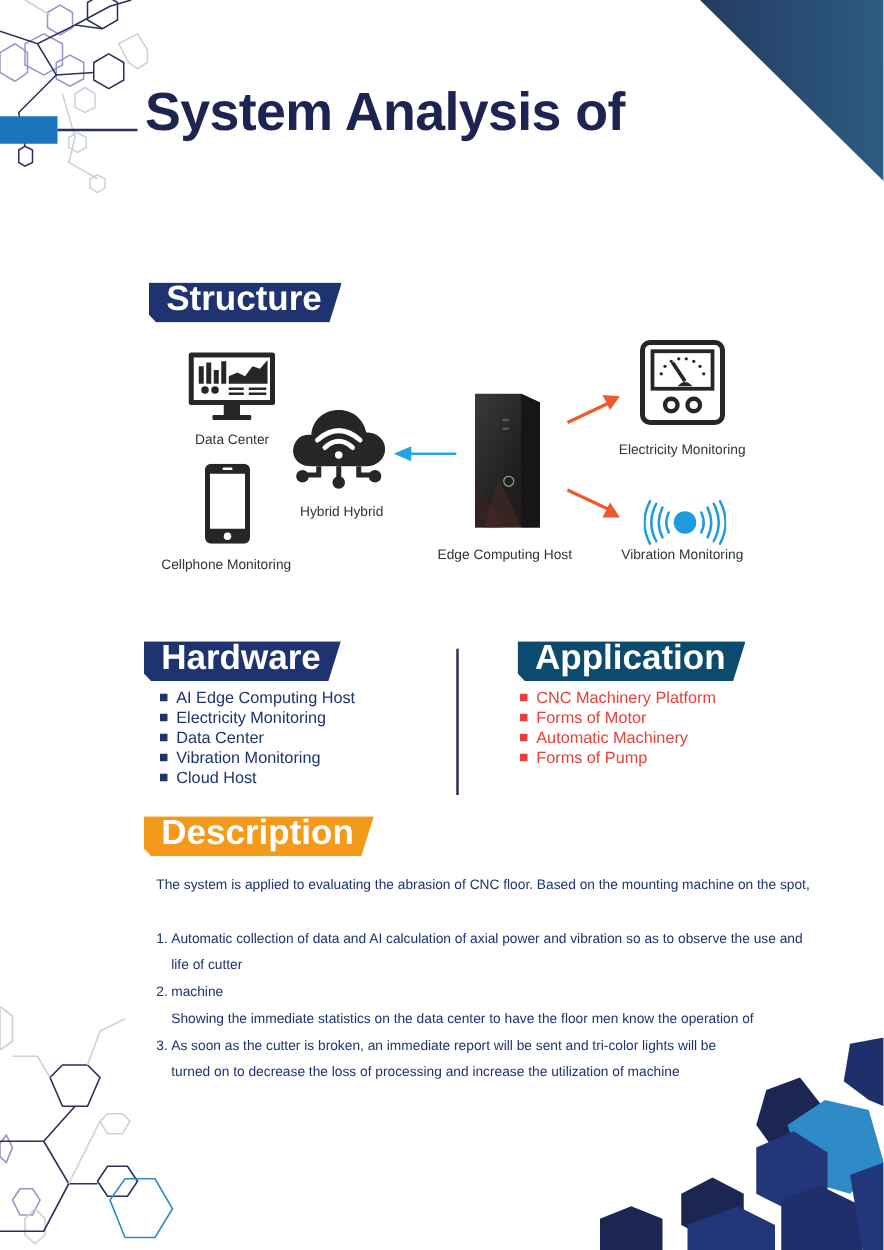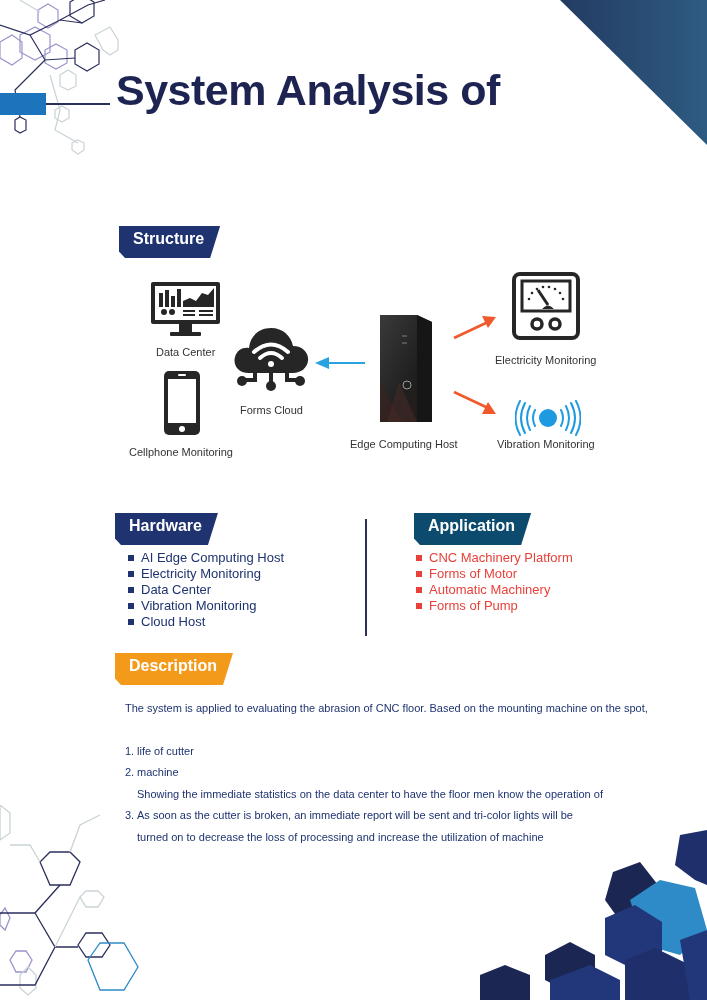--- a/index.html
+++ b/index.html
@@ -5,21 +5,21 @@
   * { box-sizing: border-box; margin: 0; padding: 0; }
   html, body { width: 707px; height: 1000px; background: #ffffff; overflow: hidden; }
   body { position: relative; font-family: "Liberation Sans", "DejaVu Sans", sans-serif; color: #1e2452; }
 
   .deco { position: absolute; pointer-events: none; }
 
   .title-bar { position: absolute; left: 0; top: 93px; width: 46px; height: 22px; background: #1c74bc; }
   .title-line { position: absolute; left: 46px; top: 103px; width: 64px; height: 2px; background: #2b2f5c; }
   .page-title { position: absolute; left: 116px; top: 66px; font-size: 43px; line-height: 48px; font-weight: 700; color: #1e2452; letter-spacing: -0.5px; }
 
-  .badge { position: absolute; height: 32px; padding: 0 16px 0 14px; color: #fff; font-weight: 700; font-size: 16px; line-height: 26px;
+  .badge { position: absolute; height: 32px; padding: 0 16px 0 14px; color: #fff; font-weight: 700; font-size: 28px; line-height: 26px;
            clip-path: polygon(0 0, 100% 0, calc(100% - 10px) 100%, 6px 100%, 0 80%); }
   .badge.navy { background: #1e3370; }
   .badge.red { background: #0c4a6e; }
   .badge.orange { background: #f39a1b; text-align: right; }
 
   .node-label { position: absolute; font-size: 11px; color: #333; white-space: nowrap; }
 
   .list { position: absolute; list-style: none; }
   .list li { position: relative; padding-left: 13px; font-size: 13px; line-height: 16px; }
   .list li::before { content: ""; position: absolute; left: 0; top: 5px; width: 6px; height: 6px; }
@@ -143,21 +143,21 @@
   <path d="M23,34 Q40,19 57,34" stroke="#fff" stroke-width="4" fill="none" stroke-linecap="round"></path>
   <path d="M29,40 Q40,30 51,40" stroke="#fff" stroke-width="4" fill="none" stroke-linecap="round"></path>
   <circle cx="40" cy="46" r="3" fill="#fff"></circle>
   <path d="M24,55 L24,62 L14,62" stroke="#262626" stroke-width="4" fill="none"></path>
   <path d="M40,55 L40,65" stroke="#262626" stroke-width="4" fill="none"></path>
   <path d="M56,55 L56,62 L66,62" stroke="#262626" stroke-width="4" fill="none"></path>
   <circle cx="11" cy="63" r="5" fill="#262626"></circle>
   <circle cx="40" cy="68" r="5" fill="#262626"></circle>
   <circle cx="69" cy="63" r="5" fill="#262626"></circle>
 </svg>
-<div class="node-label" style="left:240px;top:404px;">Forms Cloud</div>
+<div class="node-label" style="left:240px;top:404px;">Hybrid Hybrid</div>
 
 <svg class="deco" style="left:315px;top:356px;" width="52" height="14" viewBox="0 0 52 14">
   <line x1="12" y1="7" x2="50" y2="7" stroke="#29a3e0" stroke-width="2"></line>
   <polygon points="0,7 14,1 14,13" fill="#29a3e0"></polygon>
 </svg>
 
 <svg class="deco" style="left:377px;top:312px;" width="60" height="112" viewBox="0 0 60 112">
   <defs>
     <linearGradient id="pcg" x1="0" y1="0" x2="1" y2="1">
       <stop offset="0" stop-color="#3a3a3a"></stop>
@@ -239,20 +239,21 @@
 </ul>
 
 <div class="badge orange" style="left:115px;top:653px;">Description</div>
 <div class="desc" style="top:698px;">
   <p>
     <span style="display:block">The system is applied to evaluating the abrasion of CNC floor. Based on the mounting machine on the spot,</span>
   </p>
   <ol>
     <li>
       <span class="num">1.</span>
+      <span style="display:block">Automatic collection of data and AI calculation of axial power and vibration so as to observe the use and</span>
       <span style="display:block">life of cutter</span>
     </li>
     <li>
       <span class="num">2.</span>
       <span style="display:block">machine</span>
       <span style="display:block">Showing the immediate statistics on the data center to have the floor men know the operation of</span>
     </li>
     <li>
       <span class="num">3.</span>
       <span style="display:block">As soon as the cutter is broken, an immediate report will be sent and tri-color lights will  be</span>

